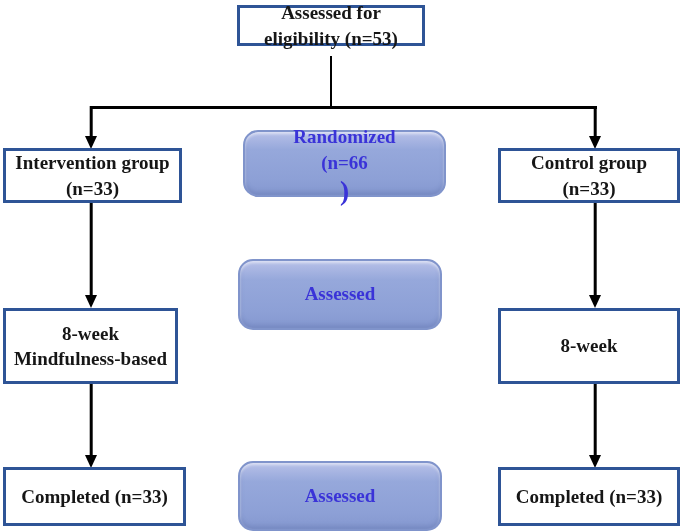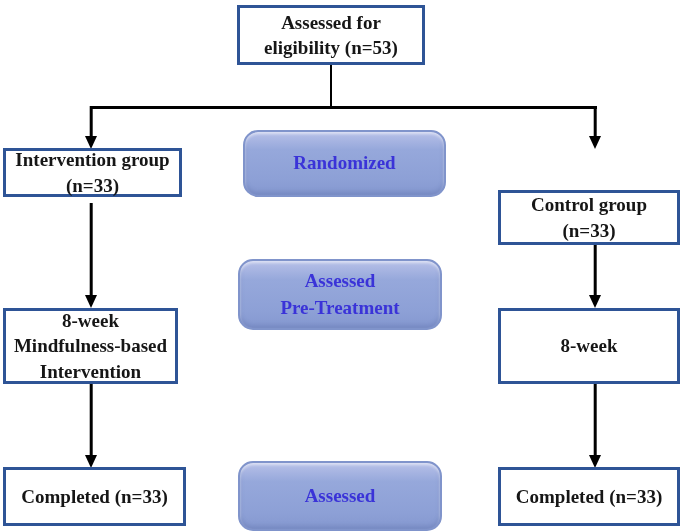--- a/index.html
+++ b/index.html
@@ -61,23 +61,23 @@
     top:0;bottom:11px;width:2.6px;background:#000000;
   }
   .arrow-down .head{
     position:absolute;left:50%;transform:translateX(-50%);
     bottom:0;width:0;height:0;
     border-left:6.5px solid transparent;
     border-right:6.5px solid transparent;
     border-top:13px solid #000000;
   }
   
-  #box-eligibility{left:237px;top:5px;width:188px;height:60px;}
-  #box-intervention-group{left:3px;top:148px;width:179px;height:49px;}
-  #box-control-group{left:498px;top:148px;width:182px;height:55px;margin-top:42px;}
+  #box-eligibility{left:237px;top:5px;width:188px;height:41px;}
+  #box-intervention-group{left:3px;top:148px;width:179px;height:55px;}
+  #box-control-group{left:498px;top:148px;width:182px;height:55px;}
   #box-intervention-8week{left:3px;top:308px;width:175px;height:76px;}
   #box-control-8week{left:498px;top:308px;width:182px;height:76px;}
   #box-completed-left{left:3px;top:467px;width:183px;height:59px;}
   #box-completed-right{left:498px;top:467px;width:182px;height:59px;}
   #badge-randomized{left:243px;top:130px;width:203px;height:67px;}
   #badge-pre-treatment{left:238px;top:259px;width:204px;height:71px;}
   #badge-post-treatment{left:238px;top:461px;width:204px;height:70px;}
   #stem-top{left:329.5px;top:56px;width:2.6px;height:51px;}
   #rail-horizontal{left:89.8px;top:106px;width:507px;height:2.6px;}
   #arrow-left-branch{left:84.5px;top:106px;height:43px;}
@@ -131,41 +131,40 @@
   </div>
 
   <div class="rect" id="box-control-group">
     <span>Control group</span>
     <span>(n=33)</span>
   </div>
 
   <div class="rect" id="box-intervention-8week">
     <span>8-week</span>
     <span>Mindfulness-based</span>
-    <span>Intervention</span>
   </div>
 
   <div class="rect" id="box-control-8week">
     <span>8-week</span>
   </div>
 
   <div class="rect" id="box-completed-left">
     <span>Completed (n=33)</span>
   </div>
 
   <div class="rect" id="box-completed-right">
     <span>Completed (n=33)</span>
   </div>
 
   <div class="badge" id="badge-randomized">
     <span>Randomized</span>
+    <span><span>(n=66</span><span class="big-paren">)</span></span>
   </div>
 
   <div class="badge" id="badge-pre-treatment">
     <span>Assessed</span>
-    <span>Pre-Treatment</span>
   </div>
 
   <div class="badge" id="badge-post-treatment">
     <span>Assessed</span>
   </div>
 
 </div>
 
 </body></html>

